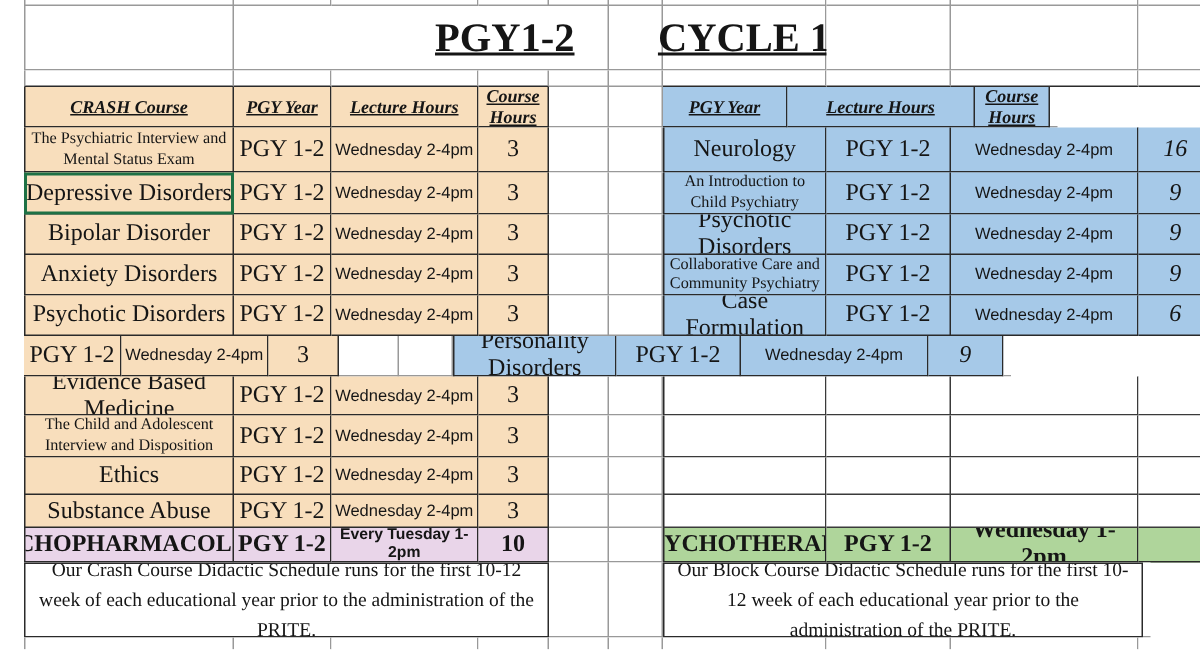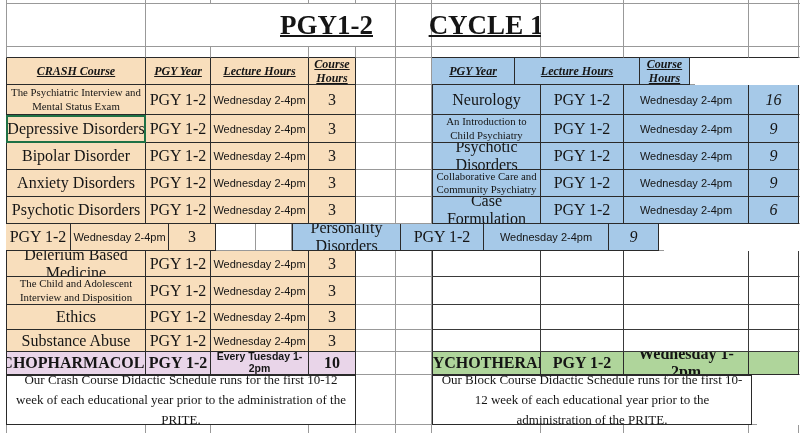--- a/index.html
+++ b/index.html
@@ -1,18 +1,18 @@
 <!DOCTYPE html>
 <html style="--crash_fill: #F8DEBC; --block_fill: #A6C9E8; --psychopharm_fill: #E9D5E9; --psychotherapy_fill: #AFD59B; --selection_border: #1E7145;"><head>
 <meta charset="utf-8">
 <style>
   html,body{margin:0;padding:0;background:#fff;}
   #sheet{position:relative;width:800px;height:433px;background:#fff;overflow:hidden;
          color:#151515;font-family:"Liberation Serif","DejaVu Serif",serif;}
-  .row{display:flex;padding-left:6px;}
+  .row{display:flex;padding-left:16px;}
   .c{box-sizing:border-box;display:flex;align-items:center;justify-content:center;
      text-align:center;overflow:hidden;flex:0 0 auto;}
   
   .cA{width:140px}.cB{width:65px}.cC{width:98px}.cD{width:47px}.cE{width:40px}.cF{width:36px}
   .cG{width:109px}.cH{width:83px}.cI{width:125px}.cJ{width:50px}.cK{width:5px}
   
   .g{border-right:1px solid #999;border-bottom:1px solid #999;background:#fff;}
   .gk{border-right:1px solid #999;border-bottom:1px solid #2a2a2a;background:#fff;}
   .gbl{border-left:1px solid #999;}
   .nb{border-bottom:none;}
@@ -174,21 +174,21 @@
     <div class="c cE g"></div>
       <div class="c cF g"></div>
     <div class="c cG b serif bl">Personality Disorders</div>
     <div class="c cH b serif">PGY 1-2</div>
     <div class="c cI b sans">Wednesday 2-4pm</div>
     <div class="c cJ b serif it">9</div>
     <div class="c cK g last"></div>
   </div>
 
   <div class="row" style="height:26px">
-    <div class="c cA t serif bl">Delerium Based Medicine</div>
+    <div class="c cA t serif bl">Evidence Based Medicine</div>
     <div class="c cB t serif">PGY 1-2</div>
     <div class="c cC t sans">Wednesday 2-4pm</div>
     <div class="c cD t serif">3</div>
     <div class="c cE g"></div>
       <div class="c cF g"></div>
     <div class="c cG e bl"></div>
     <div class="c cH e"></div>
     <div class="c cI e"></div>
     <div class="c cJ e"></div>
     <div class="c cK g last"></div>

